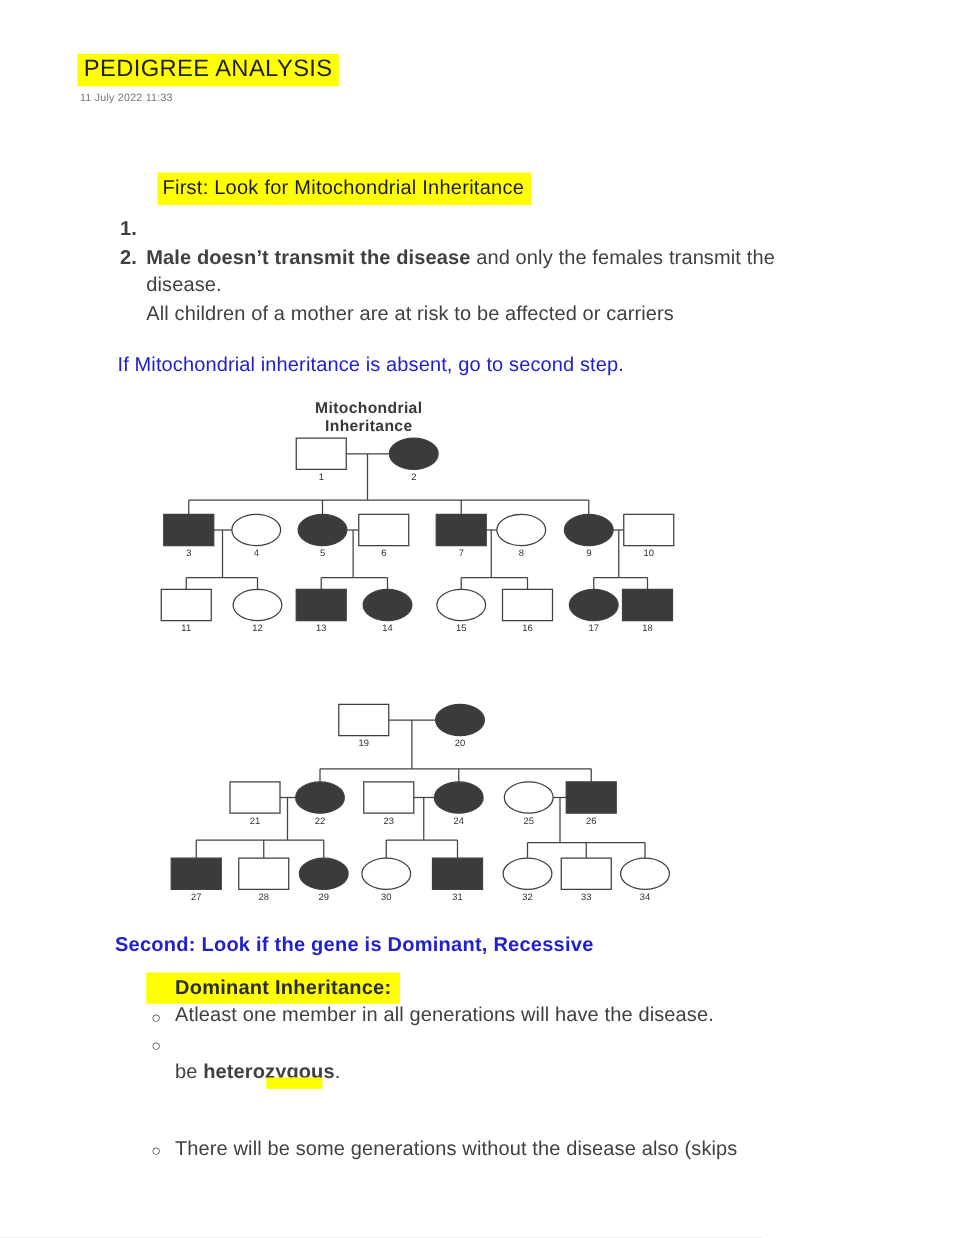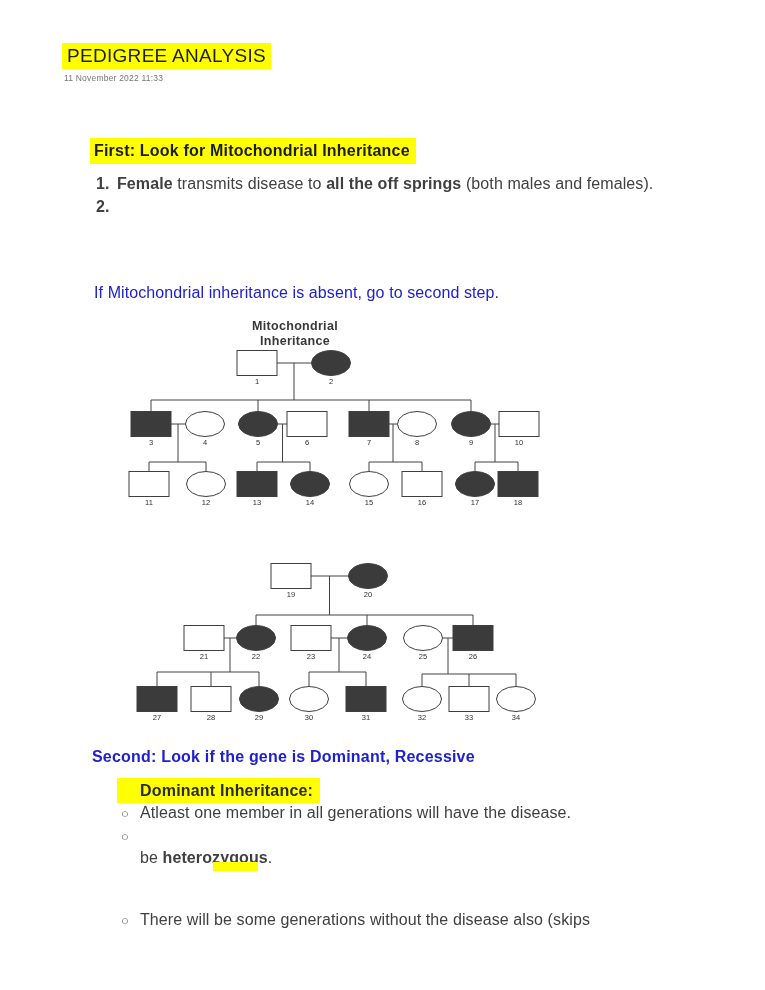--- a/index.html
+++ b/index.html
@@ -24,23 +24,23 @@
   }
   .dateline{
     top:73px;left:64px;
     font-size:8.5px;color:#767676;letter-spacing:.2px;
   }
   .dateline .time{}
   
   .h1{top:138px;left:90px;}
   .h1 .hl{
     display:inline-block;
-    font-size:16px;font-weight:bold;
+    font-size:16px;font-weight:normal;
     line-height:24px;padding:1px 6px 1px 4px;
-    color:#1c1c1c;letter-spacing:.2px;
+    color:#1c1c1c;letter-spacing:.2px;margin-left:36px;
   }
   
   .numlist{
     top:173px;left:96px;width:662px;
     font-size:16px;line-height:22.6px;color:#404040;
     letter-spacing:.1px;
   }
   .numlist .li{display:flex;}
   .numlist .num{flex:0 0 21px;font-weight:bold;}
   .bold{font-weight:bold;}
@@ -94,35 +94,35 @@
 </head>
 <body>
 
 <div class="page">
 
   <div class="abs title-wrap">
     <span class="hl title-text">PEDIGREE ANALYSIS</span>
   </div>
 
   <div class="abs dateline">
-    <span>11 November 2022</span>
+    <span>11 July 2022</span>
     <span class="time">11:33</span>
   </div>
 
   <div class="abs h1">
     <span class="hl">First: Look for Mitochondrial Inheritance</span>
   </div>
 
   <div class="abs numlist">
     <div class="li">
       <span class="num">1.</span>
-      <span class="litext"><span class="bold">Female</span><span> transmits disease to </span><span class="bold">all the off springs</span><span> (both males and females).</span></span>
     </div>
     <div class="li">
       <span class="num">2.</span>
+      <span class="litext"><span class="bold">Male doesn’t transmit the disease</span><span> and only the females transmit the</span><br><span>disease.</span><br><span>All children of a mother are at risk to be affected or carriers</span></span>
     </div>
   </div>
 
   <div class="abs bluenote">If Mitochondrial inheritance is absent, go to second step.</div>
 
   <svg class="pedigree" id="pedigree-svg" width="765" height="990" viewBox="0 0 765 990">
       <text x="295" y="330" text-anchor="middle" font-size="12.5" font-weight="bold" fill="#383838" letter-spacing="0.3">Mitochondrial</text>
       <text x="295" y="345" text-anchor="middle" font-size="12.5" font-weight="bold" fill="#383838" letter-spacing="0.3">Inheritance</text>
       <line x1="277" y1="363" x2="311.5" y2="363" stroke="#424242" stroke-width="1"></line>
       <line x1="294" y1="363" x2="294" y2="400" stroke="#424242" stroke-width="1"></line>

